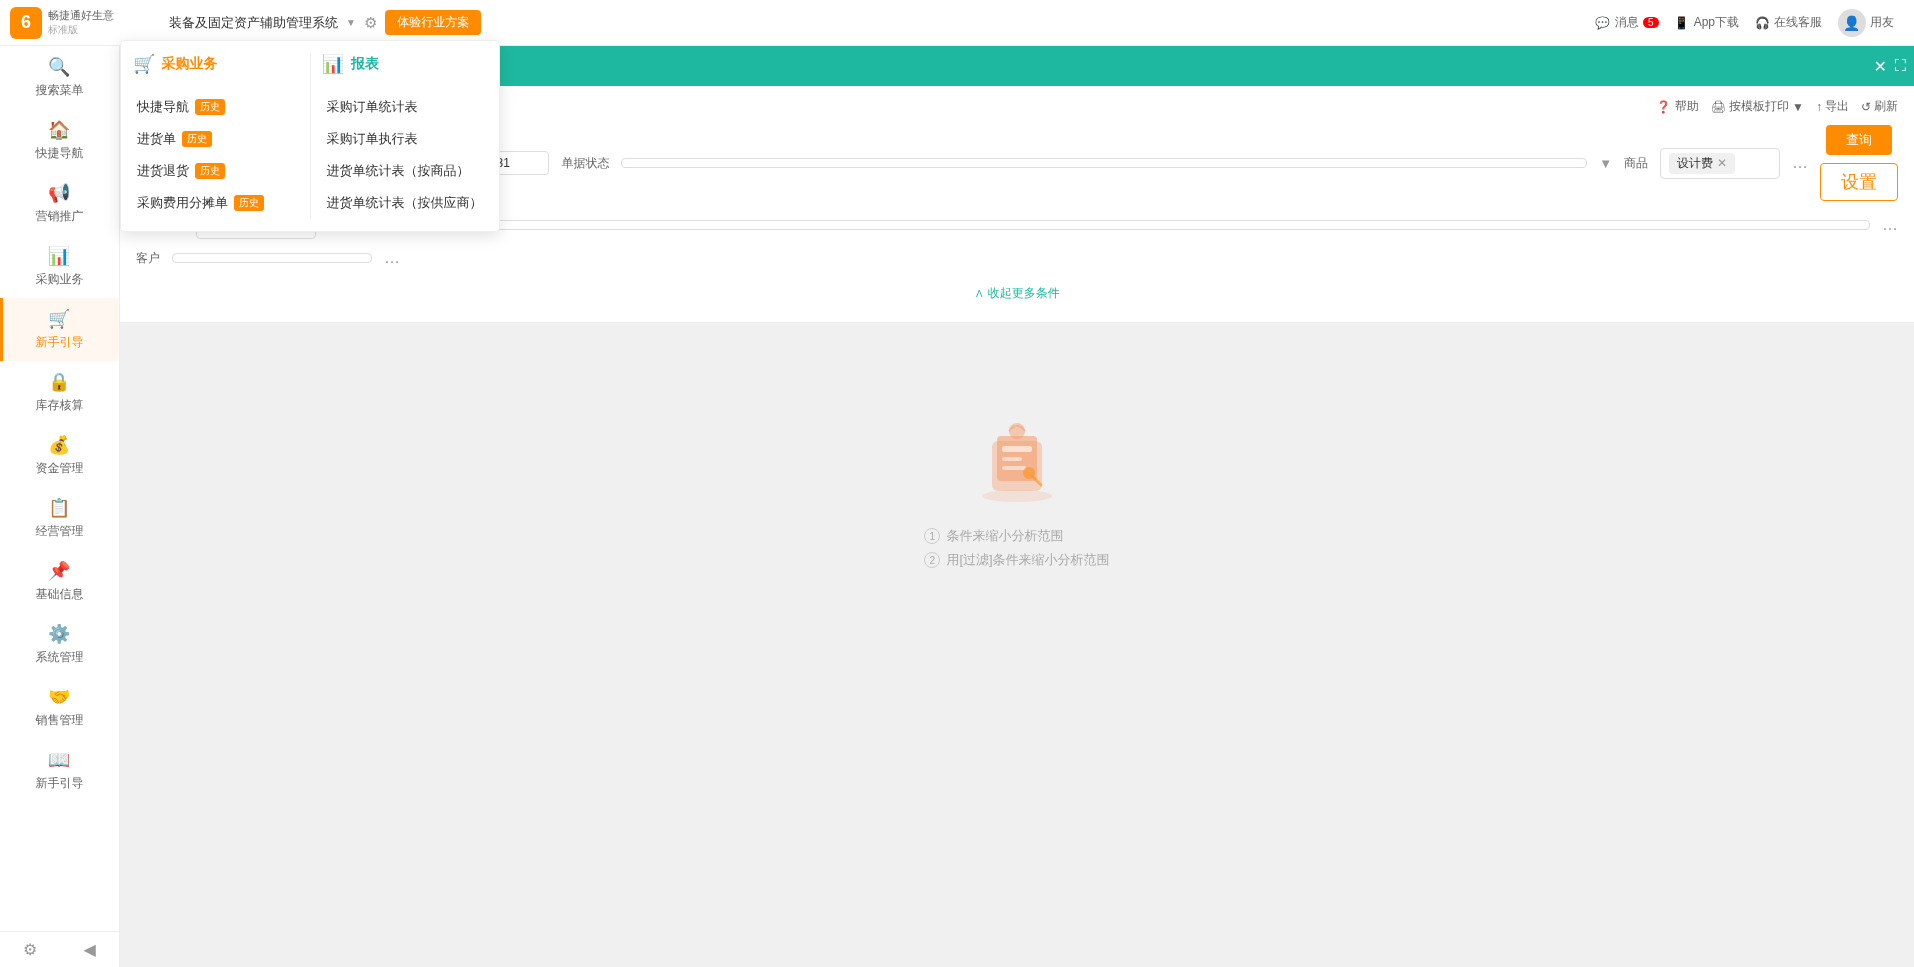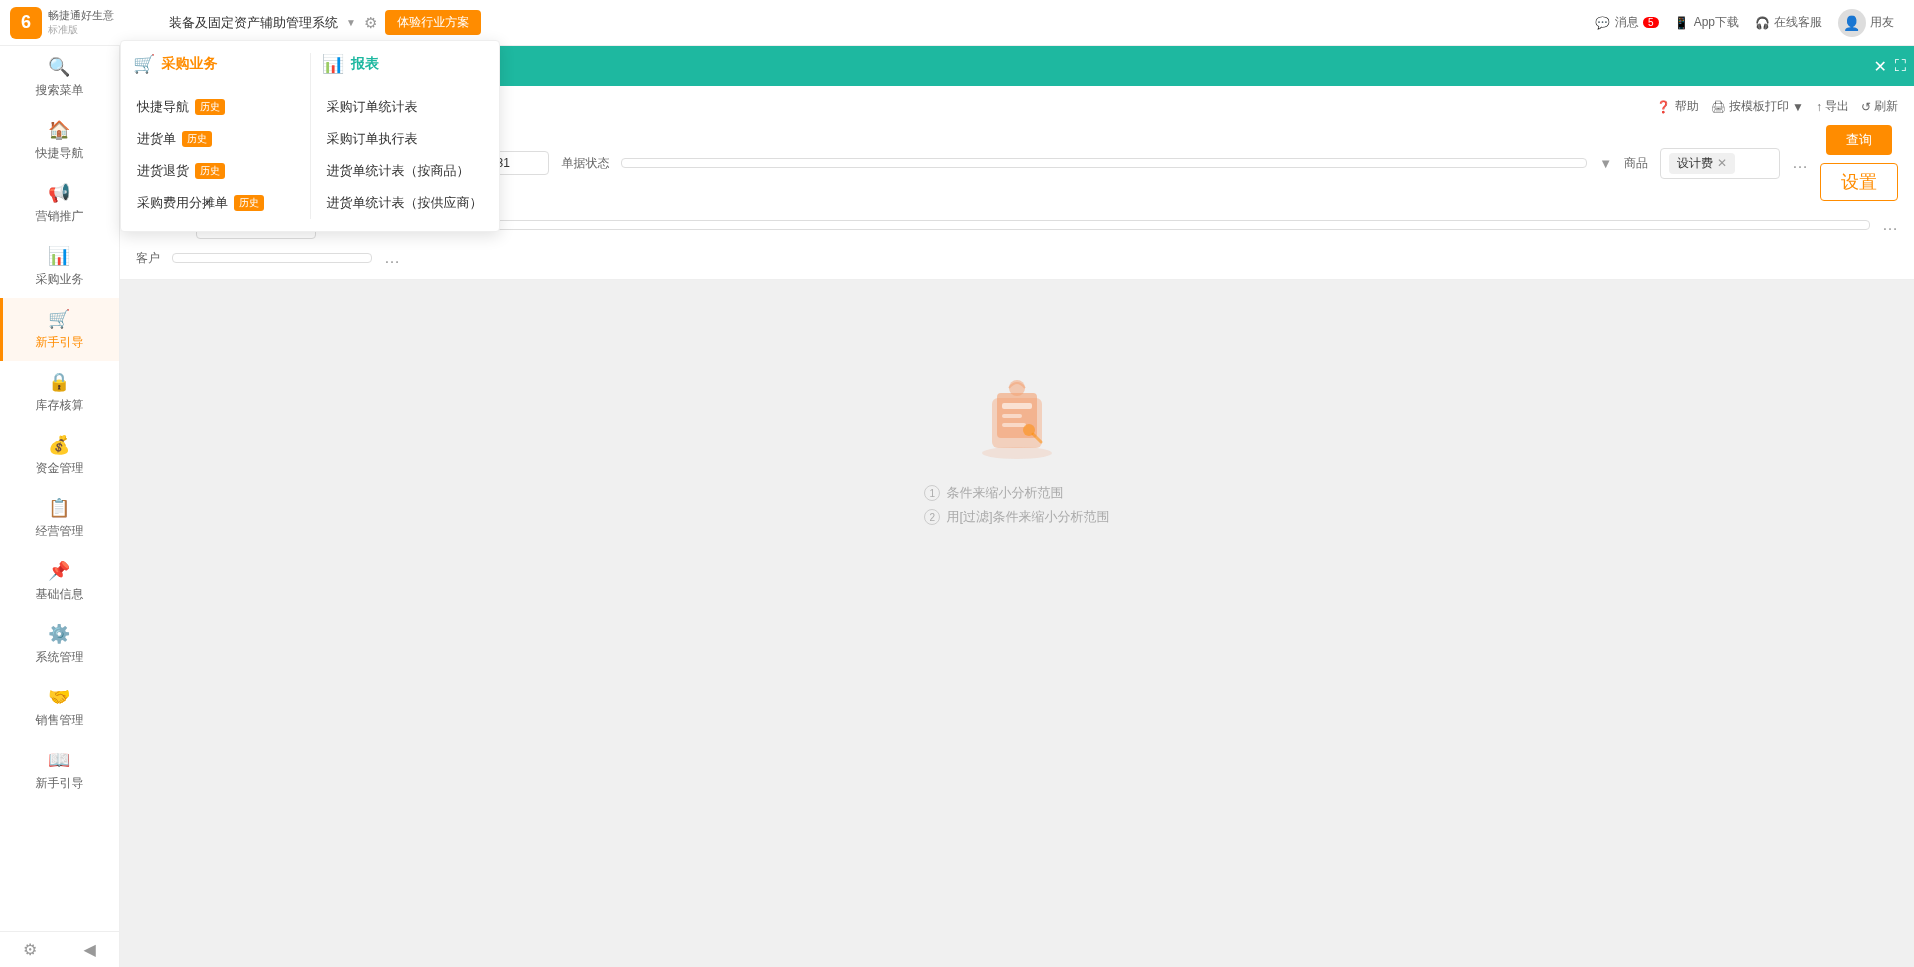--- a/index.html
+++ b/index.html
@@ -457,20 +457,24 @@
           <span class="ellipsis-btn">…</span>
         </div>
 
         <div class="filter-row">
           <span class="filter-label">客户</span>
           <div style="display:flex;align-items:center;gap:4px;border:1px solid #ddd;border-radius:4px;padding:4px 8px;min-width:200px;">
           </div>
           <span class="ellipsis-btn">…</span>
         </div>
 
+        <div class="collapse-btn">
+          <span>∧</span>
+          <span>收起更多条件</span>
+        </div>
       </div>
 
       <div class="empty-state">
         <div class="empty-icon">
           <svg width="100" height="100" viewBox="0 0 100 100" xmlns="http://www.w3.org/2000/svg">
             <ellipse cx="50" cy="85" rx="35" ry="6" fill="#f0d0c0" opacity="0.5"></ellipse>
             <rect x="25" y="30" width="50" height="50" rx="6" fill="#f4a070" opacity="0.4"></rect>
             <rect x="30" y="25" width="40" height="45" rx="4" fill="#f4a070" opacity="0.6"></rect>
             <rect x="35" y="35" width="30" height="6" rx="2" fill="#fff" opacity="0.6"></rect>
             <rect x="35" y="46" width="20" height="4" rx="2" fill="#fff" opacity="0.5"></rect>

